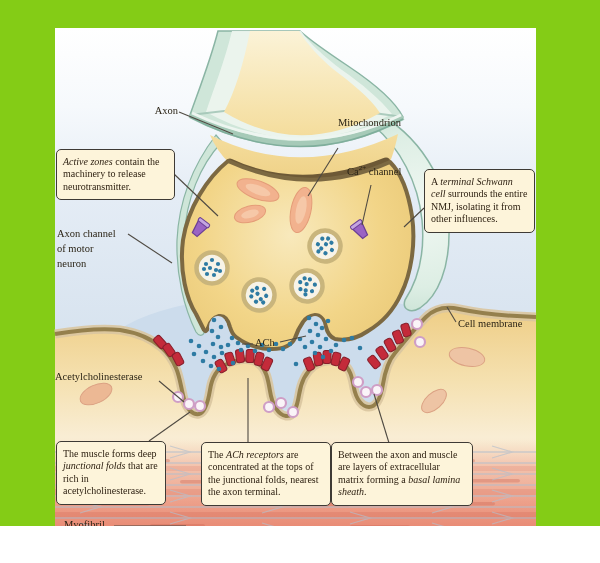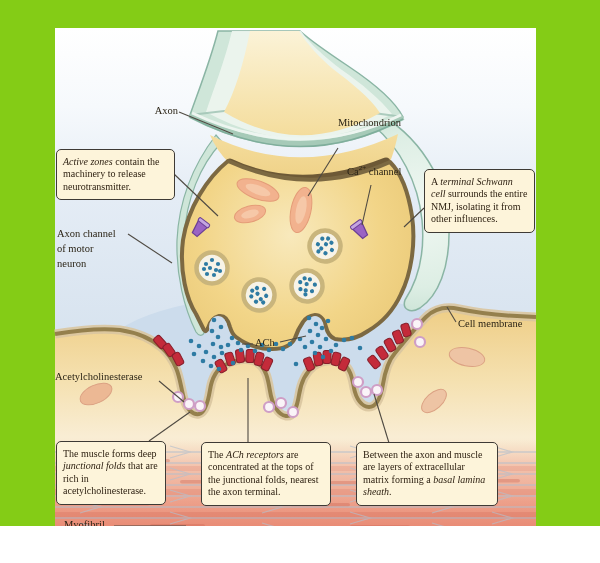--- a/index.html
+++ b/index.html
@@ -333,19 +333,19 @@
 </div>
 <div class="box" style="left:56px;top:441px;width:110px;">
   <span>The muscle forms deep </span><span class="it">junctional folds</span><span> that are rich in acetylcholinesterase.</span>
 </div>
 <div class="box" style="left:424px;top:169px;width:111px;">
   <span>A </span><span class="it">terminal Schwann cell</span><span> surrounds the entire NMJ, isolating it from other influences.</span>
 </div>
 <div class="box" style="left:201px;top:442px;width:130px;">
   <span>The </span><span class="it">ACh receptors</span><span> are concentrated at the tops of the junctional folds, nearest the axon terminal.</span>
 </div>
-<div class="box" style="left:356px;top:442px;width:142px;">
+<div class="box" style="left:331px;top:442px;width:142px;">
   <span>Between the axon and muscle are layers of extracellular matrix forming a </span><span class="it">basal lamina sheath</span><span>.</span>
 </div>
 
 <div class="footer-credit">2016 © Sinauer</div>
 
 </div>
 
 </body></html>

